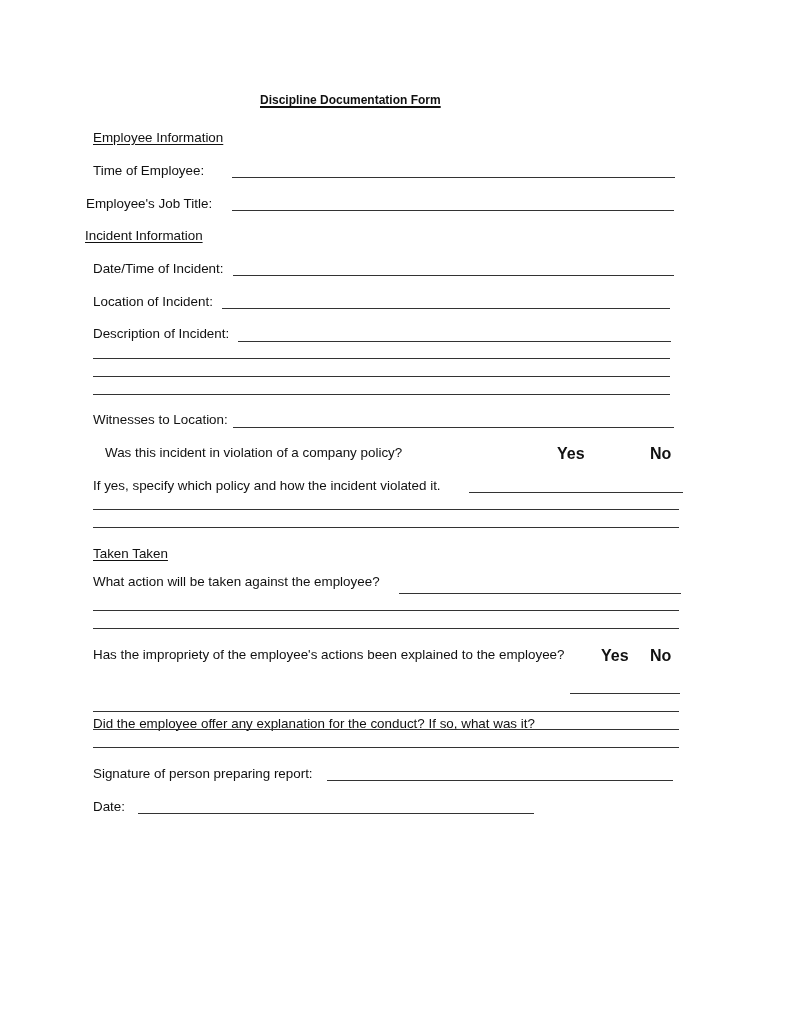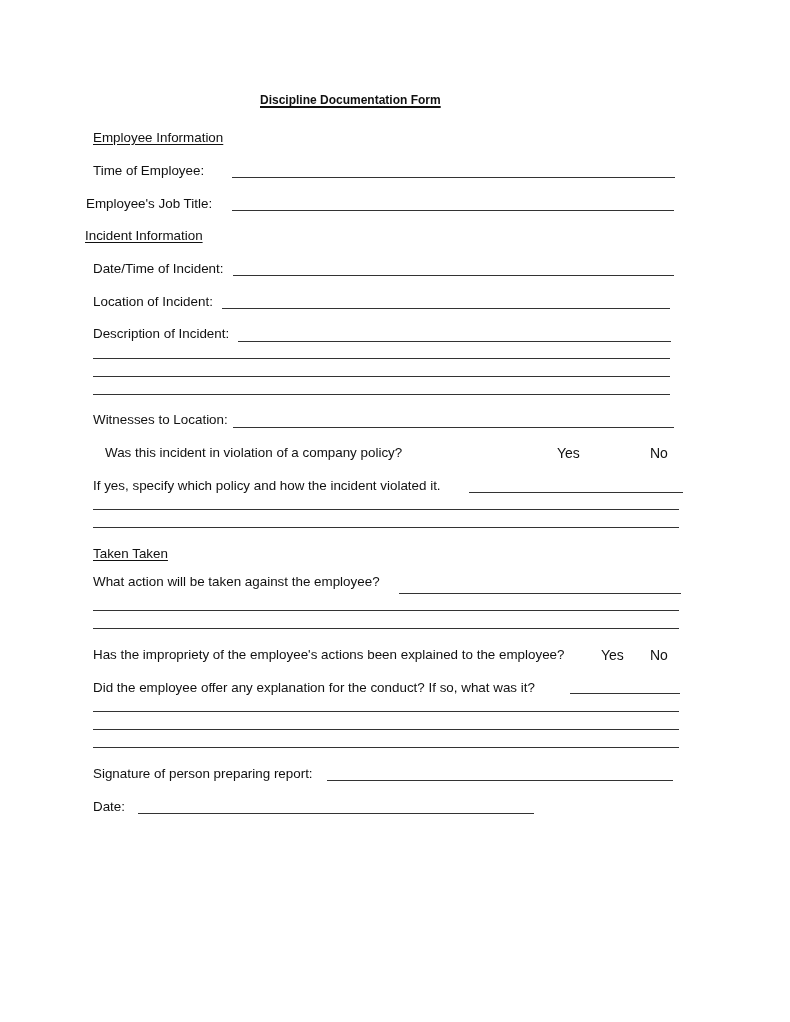--- a/index.html
+++ b/index.html
@@ -4,21 +4,21 @@
   <style>
     html, body { margin: 0; padding: 0; background: #ffffff; }
     body { width: 790px; height: 1022px; position: relative; overflow: hidden;
            font-family: "Liberation Sans", sans-serif; color: #111; }
     .abs { position: absolute; white-space: nowrap; }
     .title { font-size: 12px; font-weight: bold; text-decoration: underline;
              text-decoration-thickness: 1.5px; text-underline-offset: 2px; }
     .section { font-size: 13.4px; font-weight: normal; text-decoration: underline;
                text-underline-offset: 2px; }
     .label { font-size: 13.4px; }
-    .yn { font-size: 14px; font-weight: normal; }
+    .yn { font-size: 16px; font-weight: bold; }
     .line { position: absolute; height: 0; border-top: 1.4px solid #333; }
   </style>
 </head>
 <body>
 
 <div class="abs title" style="left:260px; top:93px;">Discipline Documentation Form</div>
 
 <div class="abs section" style="left:93px; top:130px;">Employee Information</div>
 
 <div class="abs label" style="left:93px; top:163px;">Time of Employee:</div>
@@ -57,21 +57,21 @@
 
 <div class="abs label" style="left:93px; top:574px;">What action will be taken against the employee?</div>
 <div class="line" style="left:399px; width:282px; top:593px;"></div>
 <div class="line" style="left:93px; width:586px; top:610px;"></div>
 <div class="line" style="left:93px; width:586px; top:628px;"></div>
 
 <div class="abs label" style="left:93px; top:647px;">Has the impropriety of the employee's actions been explained to the employee?</div>
 <div class="abs yn" style="left:601px; top:647px;">Yes</div>
 <div class="abs yn" style="left:650px; top:647px;">No</div>
 
-<div class="abs label" style="left:93px; top:680px;text-align:right;">Did the employee offer any explanation for the conduct?  If so, what was it?</div>
+<div class="abs label" style="left:93px; top:716px;text-align:right;">Did the employee offer any explanation for the conduct?  If so, what was it?</div>
 <div class="line" style="left:570px; width:110px; top:693px;"></div>
 <div class="line" style="left:93px; width:586px; top:711px;"></div>
 <div class="line" style="left:93px; width:586px; top:729px;"></div>
 <div class="line" style="left:93px; width:586px; top:747px;"></div>
 
 <div class="abs label" style="left:93px; top:766px;">Signature of person preparing report:</div>
 <div class="line" style="left:327px; width:346px; top:780px;"></div>
 
 <div class="abs label" style="left:93px; top:799px;">Date:</div>
 <div class="line" style="left:138px; width:396px; top:813px;"></div>

